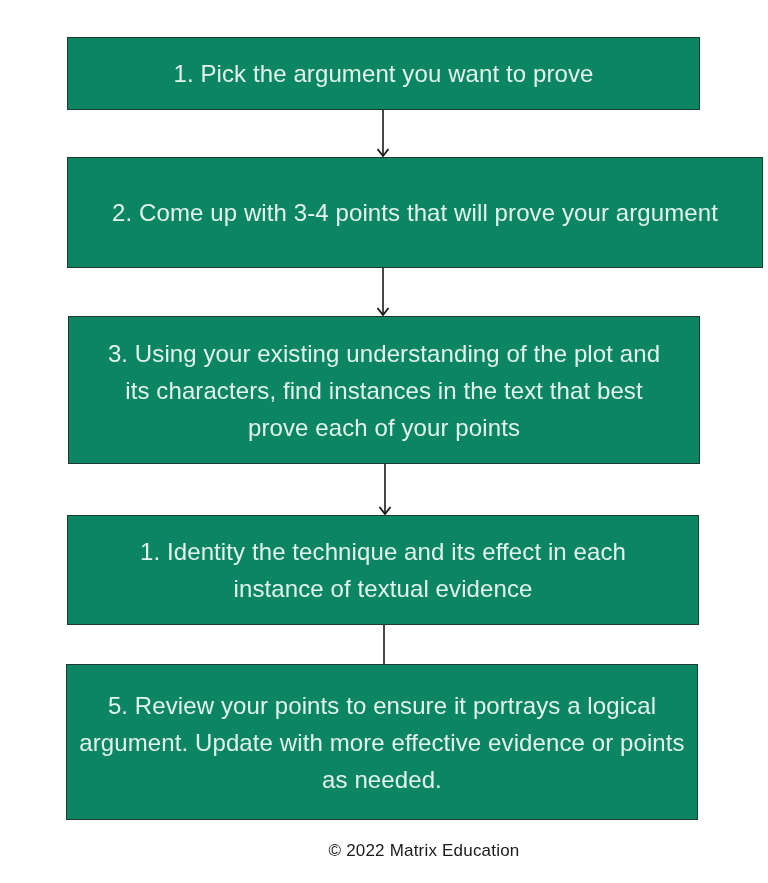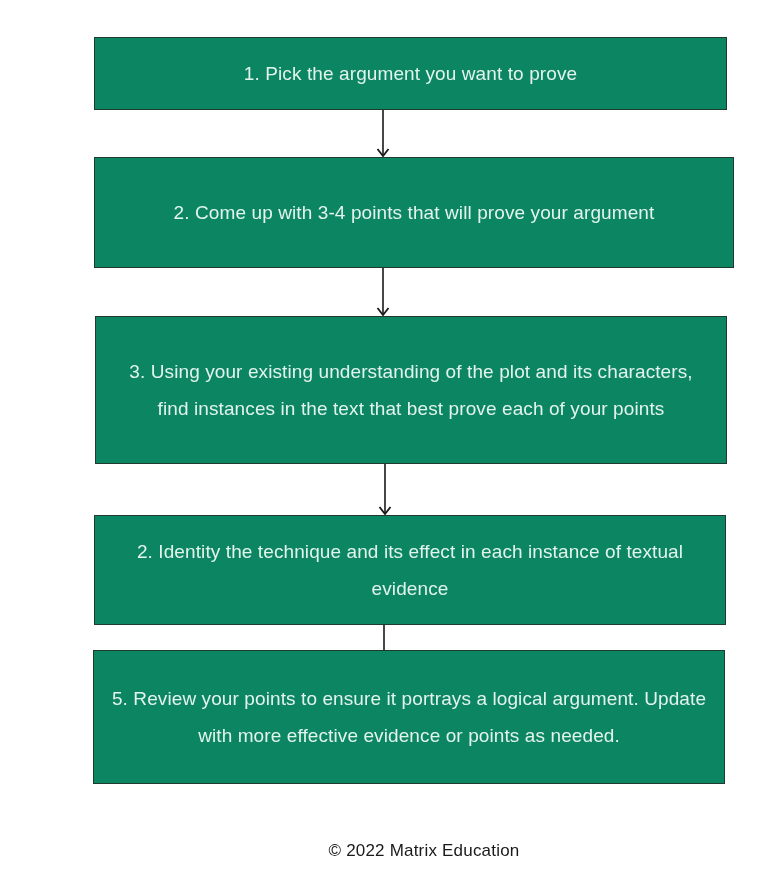--- a/index.html
+++ b/index.html
@@ -17,34 +17,33 @@
     .step-box {
       position: absolute;
       box-sizing: border-box;
       background: #0b8562;
       border: 1.5px solid #1f3b30;
       display: flex;
       align-items: center;
       justify-content: center;
       text-align: center;
       color: #e3f4ec;
-      font-size: 19px;
+      font-size: 24px;
       line-height: 37px;
       letter-spacing: 0.1px;
       padding: 0 14px;
-      margin-left: 27px;
     }
     .step-text {
       display: block;
     }
     #box1 { left: 67px; top: 37px; width: 633px; height: 73px; }
-    #box2 { left: 67px; top: 157px; width: 640px; height: 111px; padding: 0 28px; }
+    #box2 { left: 67px; top: 157px; width: 696px; height: 111px; padding: 0 28px; }
     #box3 { left: 68px; top: 316px; width: 632px; height: 148px; padding: 0 32px; }
     #box4 { left: 67px; top: 515px; width: 632px; height: 110px; padding: 0 36px; }
-    #box5 { left: 66px; top: 650px; width: 632px; height: 134px; padding: 0 6px; }
+    #box5 { left: 66px; top: 664px; width: 632px; height: 156px; padding: 0 6px; }
 
     .arrow {
       position: absolute;
       width: 14px;
     }
     .arrow svg {
       display: block;
     }
     #arrow1 { left: 376px; top: 110px; height: 47px; }
     #arrow2 { left: 376px; top: 268px; height: 48px; }
@@ -95,21 +94,21 @@
   </div>
 
   <div class="arrow" id="arrow3">
     <svg width="14" height="51" viewBox="0 0 14 51">
       <line x1="7" y1="0" x2="7" y2="50" stroke="#1a1a1a" stroke-width="1.6"></line>
       <polyline points="1.5,43 7,50 12.5,43" fill="none" stroke="#1a1a1a" stroke-width="1.8"></polyline>
     </svg>
   </div>
 
   <div class="step-box" id="box4">
-    <span class="step-text">2. Identity the technique and its effect in each instance of textual evidence</span>
+    <span class="step-text">1. Identity the technique and its effect in each instance of textual evidence</span>
   </div>
 
   <div class="arrow" id="arrow4">
     <svg width="14" height="49" viewBox="0 0 14 49">
       <line x1="7" y1="0" x2="7" y2="48" stroke="#1a1a1a" stroke-width="1.6"></line>
       <polyline points="1.5,41 7,48 12.5,41" fill="none" stroke="#1a1a1a" stroke-width="1.8"></polyline>
     </svg>
   </div>
 
   <div class="step-box" id="box5">

